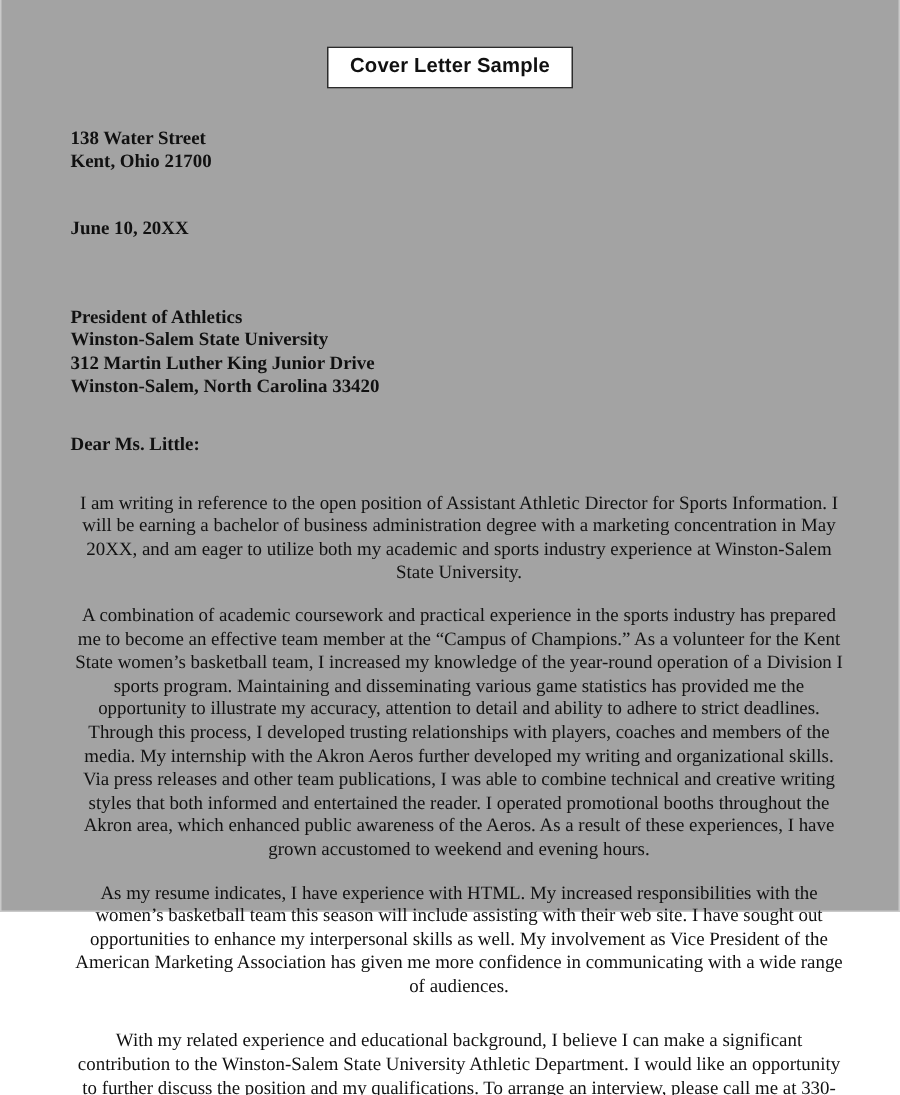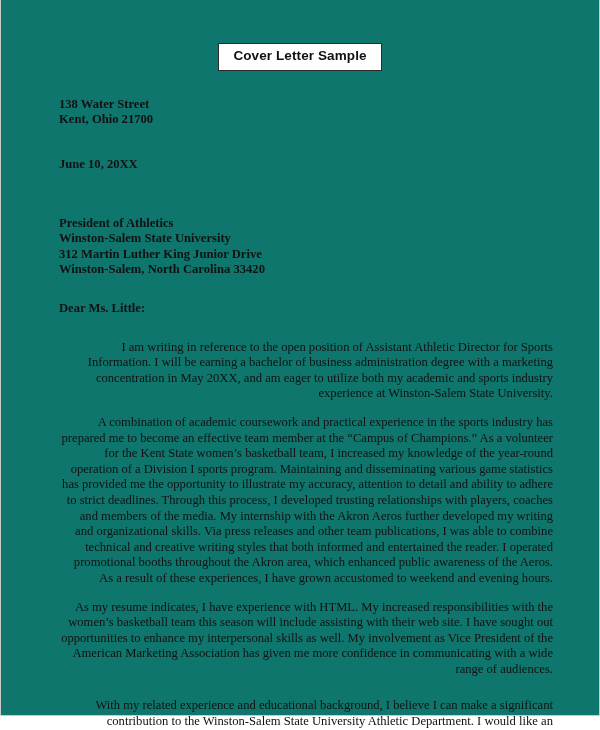--- a/index.html
+++ b/index.html
@@ -12,26 +12,26 @@
     height: 730px;
     font-family: "Liberation Serif", "DejaVu Serif", serif;
     color: #111111;
     overflow: hidden;
   }
 
   .page {
     position: relative;
     box-sizing: border-box;
     width: 600px;
-    height: 716px;
-    background: #0f766e;
+    height: 608px;
+    background: #a3a3a3;
     border: 1px solid #c9c9c9;
     border-top: none;
     border-left: 1px solid #c9c9c9;
-    padding: 16px;
+    padding: 4px;
   }
 
   .title-wrap {
     display: flex;
     justify-content: center;
     padding-top: 27px;
   }
 
   .title-box {
     border: 1px solid #2b2b2b;
@@ -61,21 +61,21 @@
   }
 
   .gap-sender  { height: 26px; }
   .gap-date    { height: 29px; }
   .gap-recip   { height: 22px; }
   .gap-salute  { height: 23px; }
   .gap-para    { height: 13px; }
 
   p.para {
     margin: 0;
-    text-align: right;
+    text-align: center;
   }
 </style>
 </head>
 <body>
 
 <div class="page">
 
   <div class="title-wrap">
     <div class="title-box">Cover Letter Sample</div>
   </div>

